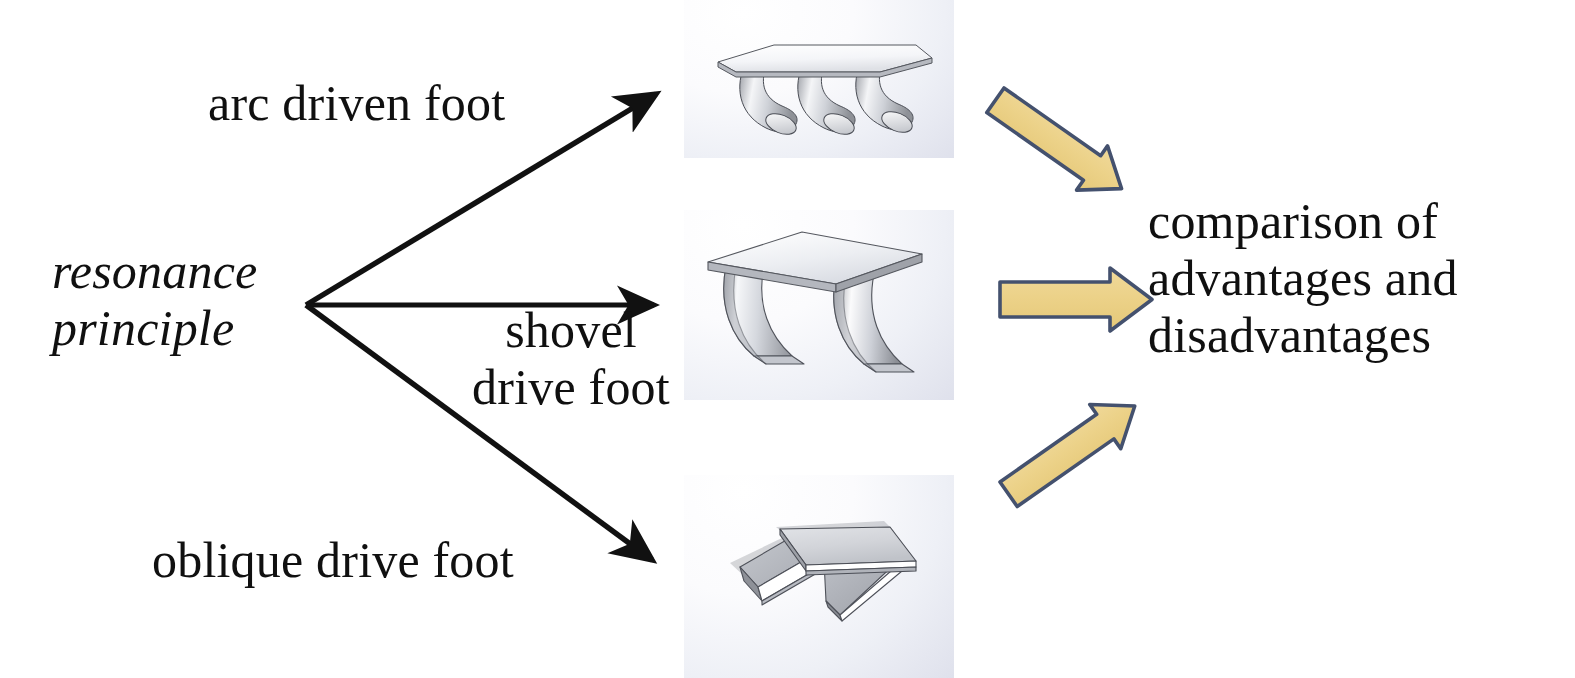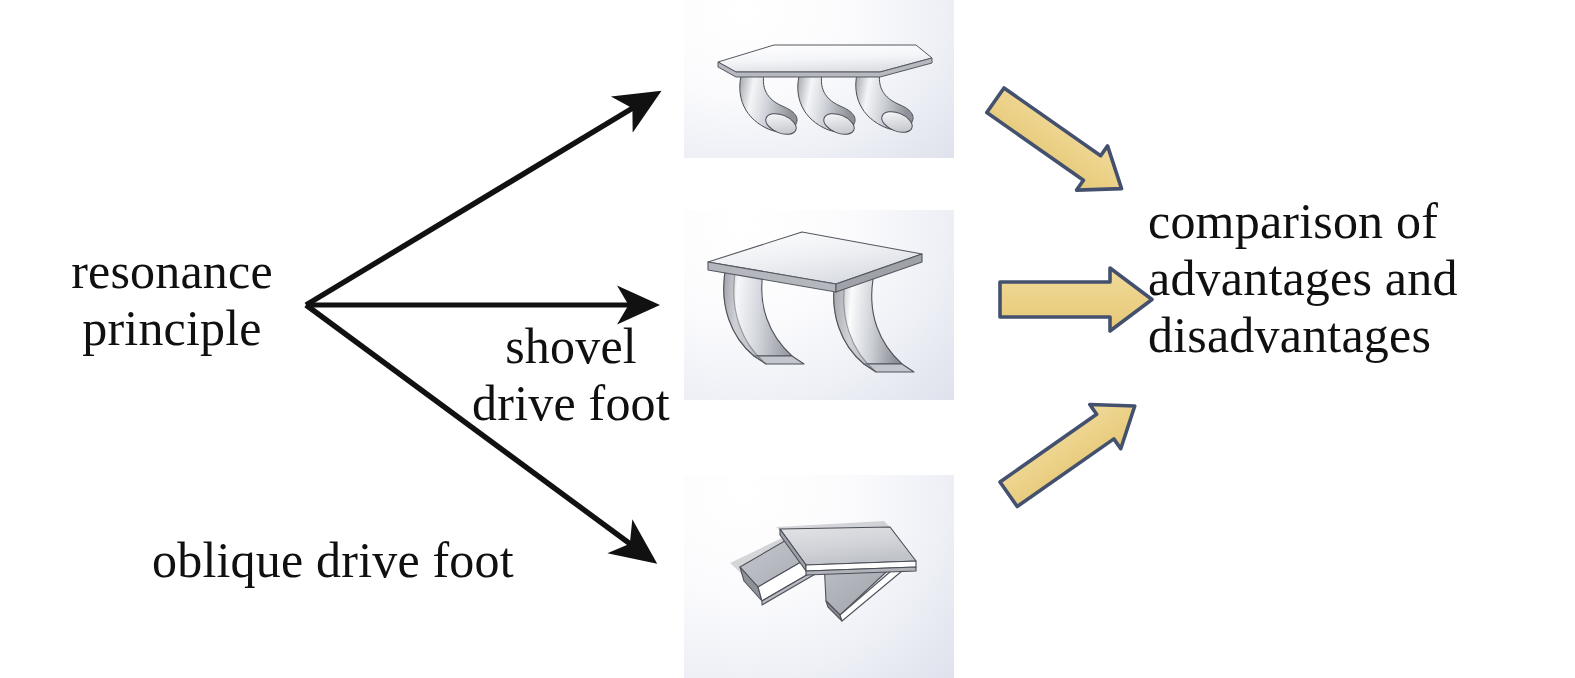--- a/index.html
+++ b/index.html
@@ -25,31 +25,32 @@
     color: #101010;
     line-height: 1.14;
     white-space: pre-line;
     letter-spacing: 0.2px;
   }
 
   #source-label {
     left: 52px;
     top: 243px;
     width: 240px;
-    text-align: center;
-    font-size: 50px;
+    text-align: left;
+    font-size: 50px;
+    font-style: italic;
   }
   #branch-label-arc {
     left: 208px;
     top: 75px;
     font-size: 50px;
   }
   #branch-label-shovel {
     left: 452px;
-    top: 318px;
+    top: 302px;
     width: 238px;
     text-align: center;
     font-size: 50px;
   }
   #branch-label-oblique {
     left: 152px;
     top: 532px;
     font-size: 50px;
   }
   #outcome-label {
@@ -247,20 +248,21 @@
         <path d="M96,54 L122,90 L122,96 L96,60 Z" fill="#9ea1a8"></path>
         <path d="M122,90 L232,86 L232,92 L122,96 Z" fill="#ffffff"></path>
         <path d="M122,96 L232,92 L232,96 L122,100 Z" fill="#b0b3ba"></path>
       </g>
     </svg>
   </div>
 
   <div class="label" id="source-label">resonance
 principle</div>
 
+  <div class="label" id="branch-label-arc">arc driven foot</div>
 
   <div class="label" id="branch-label-shovel">shovel
 drive foot</div>
 
   <div class="label" id="branch-label-oblique">oblique drive foot</div>
 
   <div class="label" id="outcome-label">comparison of
 advantages and
 disadvantages</div>
 

